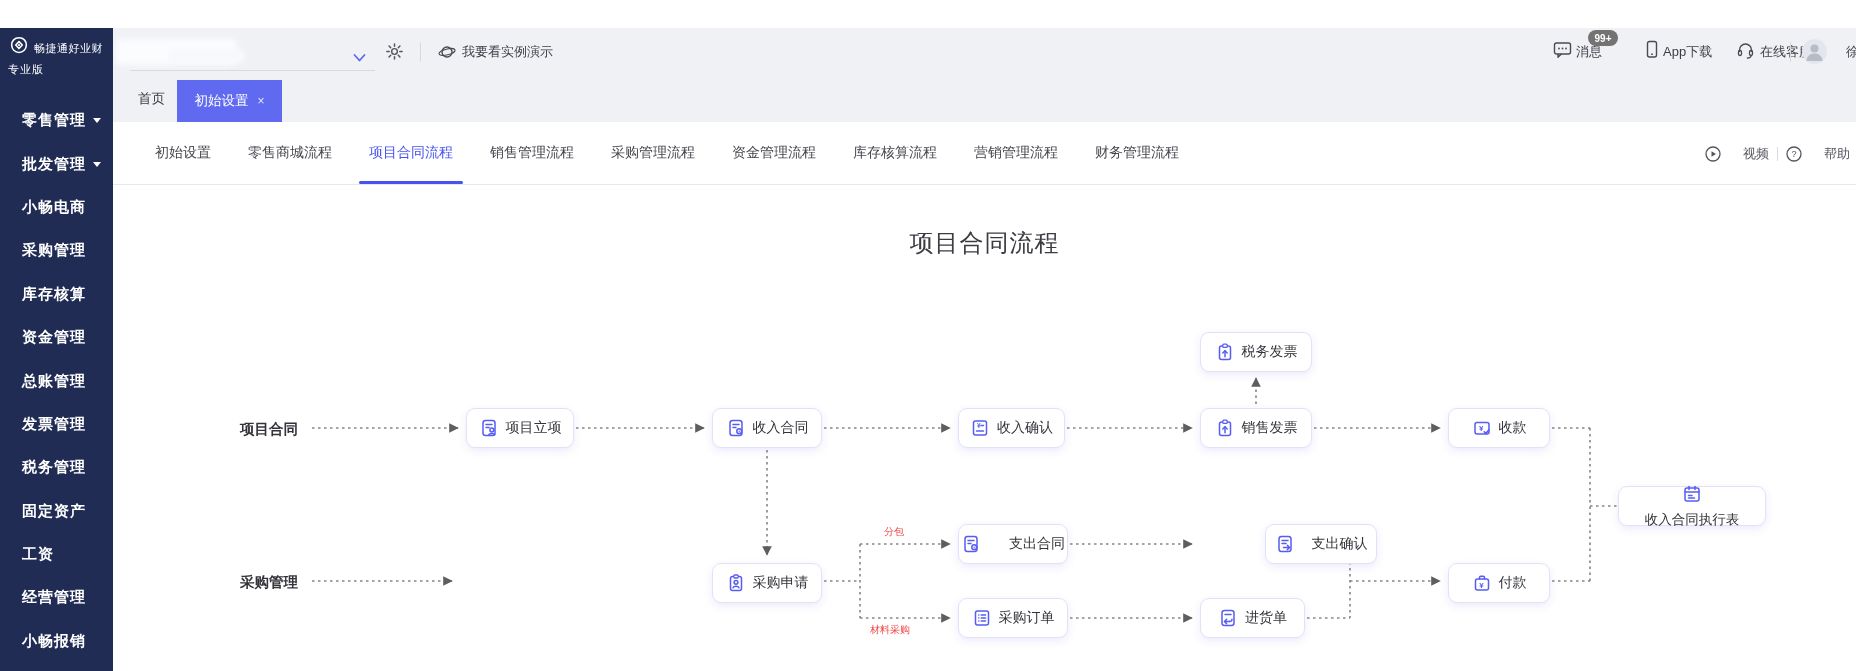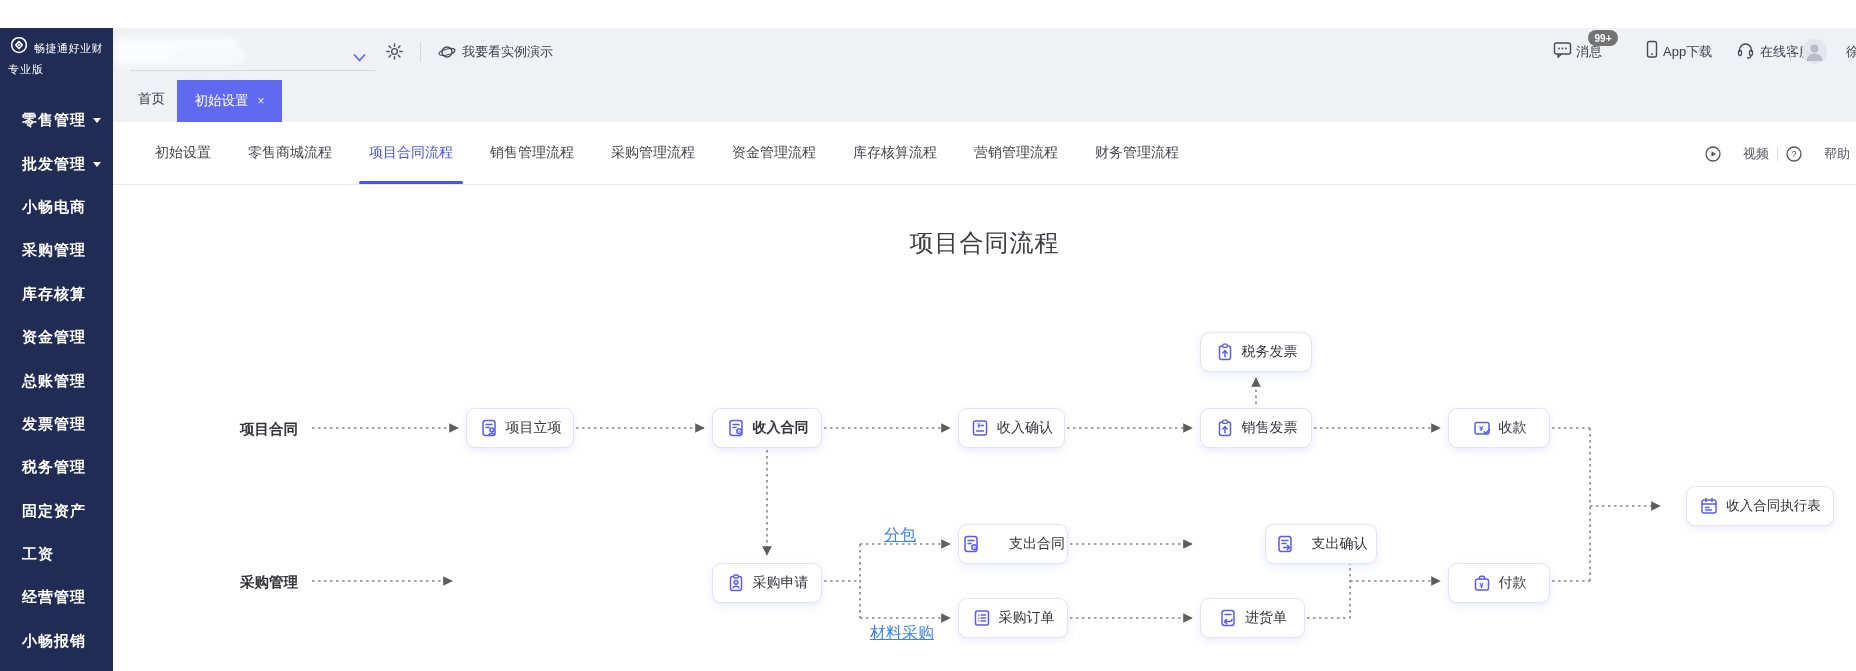--- a/index.html
+++ b/index.html
@@ -62,21 +62,21 @@
   
   .canvas { position:absolute; left:113px; top:185px; width:1743px; height:486px; background:#fff; }
   .flow-title { position:absolute; left:50%; top:42px; transform:translateX(-50%);
     font-size:24px; color:#3b3b42; font-weight:500; letter-spacing:1px; white-space:nowrap; }
   .lane-label { position:absolute; font-size:14.5px; font-weight:bold; color:#33333a; white-space:nowrap; }
   .connectors { position:absolute; left:0; top:0; }
   .node { position:absolute; height:40px; background:#fff; border:1px solid #e2e2f7; border-radius:9px;
     box-shadow:0 3px 8px rgba(87,93,242,.12); display:flex; align-items:center; justify-content:center;
     gap:7px; font-size:14px; color:#33333a; cursor:pointer; white-space:nowrap; }
   .node .nicon { display:flex; align-items:center; }
-  .branch-label { position:absolute; font-size:16px; color:#3b82f6; white-space:nowrap;text-decoration:underline; }
+  .branch-label { position:absolute; font-size:10px; color:#ef4444; white-space:nowrap; }
 </style>
 </head>
 <body>
 
 <div class="topbar">
   <div class="header-row">
     <div class="masked-blob"></div>
     <div class="masked-blob2"></div>
     <div class="acct-underline"></div>
 
@@ -292,21 +292,21 @@
         <svg width="20" height="20" viewBox="0 0 20 20">
           <rect x="4" y="2.5" width="12" height="15" rx="2.5" fill="none" stroke="#575df2" stroke-width="1.5" stroke-linecap="round" stroke-linejoin="round"></rect>
           <line x1="7" y1="6.5" x2="13" y2="6.5" fill="none" stroke="#575df2" stroke-width="1.5" stroke-linecap="round" stroke-linejoin="round"></line>
           <line x1="7" y1="9.5" x2="10" y2="9.5" fill="none" stroke="#575df2" stroke-width="1.5" stroke-linecap="round" stroke-linejoin="round"></line>
           <circle cx="12.8" cy="12" r="1.9" fill="none" stroke="#575df2" stroke-width="1.5" stroke-linecap="round" stroke-linejoin="round"></circle>
           <path d="M9.8,16.8 c0.6,-1.8 5.4,-1.8 6,0" fill="none" stroke="#575df2" stroke-width="1.5" stroke-linecap="round" stroke-linejoin="round"></path>
         </svg>
       </span>
       <span>项目立项</span>
     </div>
-    <div class="node" style="left: 599px; top: 223px; width: 110px; font-weight: bold;">
+    <div class="node" style="left: 599px; top: 223px; width: 110px;">
       <span class="nicon">
         <svg width="20" height="20" viewBox="0 0 20 20">
           <rect x="4" y="2.5" width="12" height="15" rx="2.5" fill="none" stroke="#575df2" stroke-width="1.5" stroke-linecap="round" stroke-linejoin="round"></rect>
           <line x1="7" y1="6.5" x2="13" y2="6.5" fill="none" stroke="#575df2" stroke-width="1.5" stroke-linecap="round" stroke-linejoin="round"></line>
           <line x1="7" y1="9.5" x2="10" y2="9.5" fill="none" stroke="#575df2" stroke-width="1.5" stroke-linecap="round" stroke-linejoin="round"></line>
           <circle cx="13.2" cy="13.2" r="2.4" fill="none" stroke="#575df2" stroke-width="1.5" stroke-linecap="round" stroke-linejoin="round"></circle>
           <circle cx="13.2" cy="13.2" r=".7" fill="#575df2"></circle>
         </svg>
       </span>
       <span>收入合同</span>
@@ -418,21 +418,21 @@
     <div class="node" style="left: 1335px; top: 378px; width: 102px;">
       <span class="nicon">
         <svg width="20" height="20" viewBox="0 0 20 20">
           <rect x="3.5" y="6" width="13" height="11" rx="2" fill="none" stroke="#575df2" stroke-width="1.5" stroke-linecap="round" stroke-linejoin="round"></rect>
           <path d="M7.5,6 V4.5 a1.3,1.3 0 0 1 1.3,-1.3 h2.4 a1.3,1.3 0 0 1 1.3,1.3 V6" fill="none" stroke="#575df2" stroke-width="1.5" stroke-linecap="round" stroke-linejoin="round"></path>
           <text x="7.2" y="14.6" font-size="8" fill="#575df2" font-weight="bold">¥</text>
         </svg>
       </span>
       <span>付款</span>
     </div>
-    <div class="node" style="left: 1573px; top: 301px; width: 148px; font-size: 13.5px;">
+    <div class="node" style="left: 1505px; top: 301px; width: 148px; font-size: 13.5px; flex-direction: column;">
       <span class="nicon">
         <svg width="20" height="20" viewBox="0 0 20 20">
           <rect x="3" y="4" width="14" height="13" rx="2" fill="none" stroke="#575df2" stroke-width="1.5" stroke-linecap="round" stroke-linejoin="round"></rect>
           <line x1="7" y1="2.5" x2="7" y2="5.5" fill="none" stroke="#575df2" stroke-width="1.5" stroke-linecap="round" stroke-linejoin="round"></line>
           <line x1="13" y1="2.5" x2="13" y2="5.5" fill="none" stroke="#575df2" stroke-width="1.5" stroke-linecap="round" stroke-linejoin="round"></line>
           <line x1="3" y1="8" x2="17" y2="8" fill="none" stroke="#575df2" stroke-width="1.5" stroke-linecap="round" stroke-linejoin="round"></line>
           <line x1="6.5" y1="11.5" x2="10" y2="11.5" fill="none" stroke="#575df2" stroke-width="1.5" stroke-linecap="round" stroke-linejoin="round"></line>
           <line x1="6.5" y1="14" x2="12.5" y2="14" fill="none" stroke="#575df2" stroke-width="1.5" stroke-linecap="round" stroke-linejoin="round"></line>
         </svg>
       </span>

